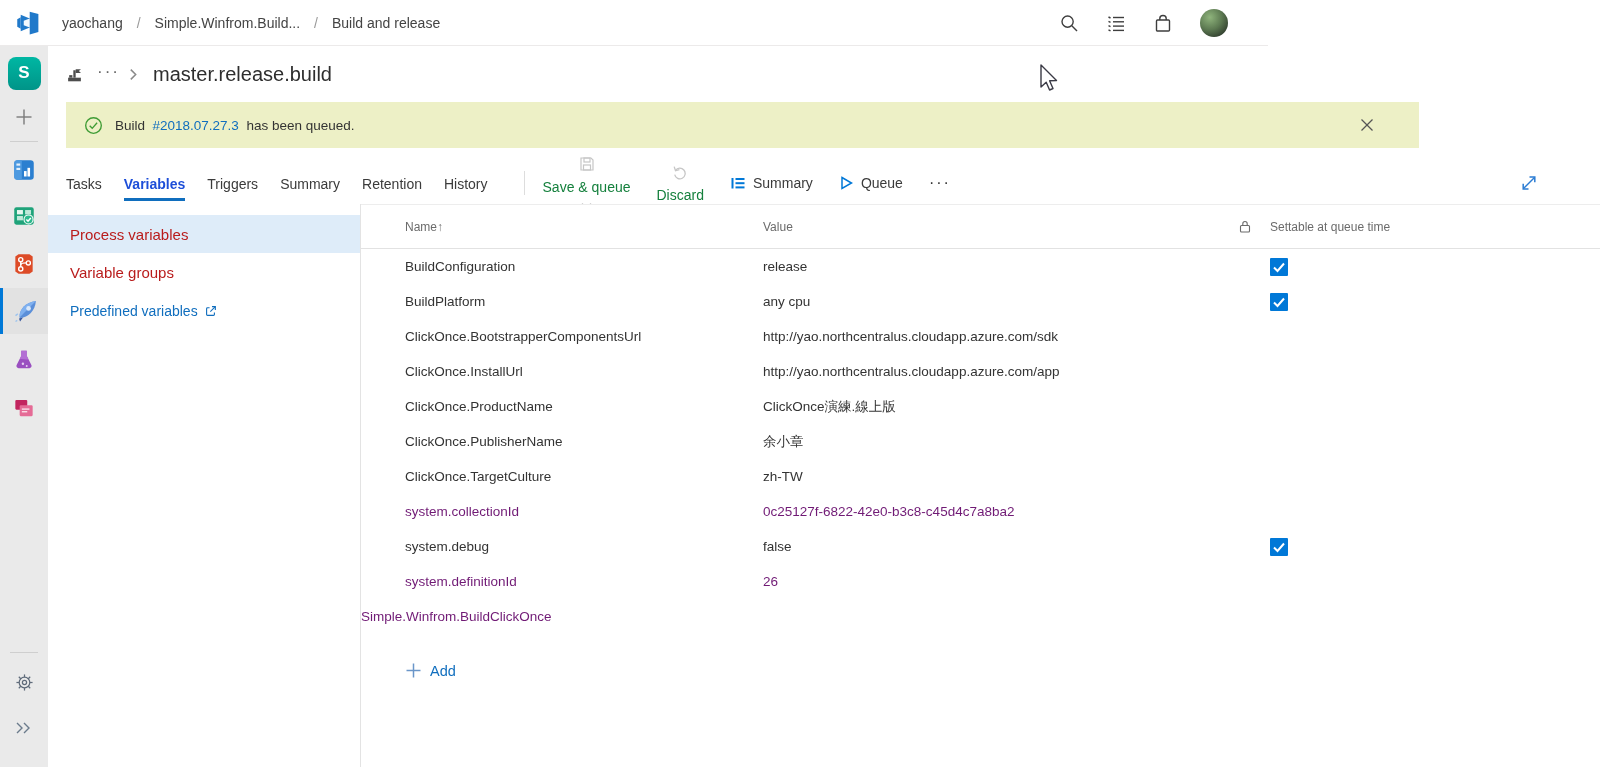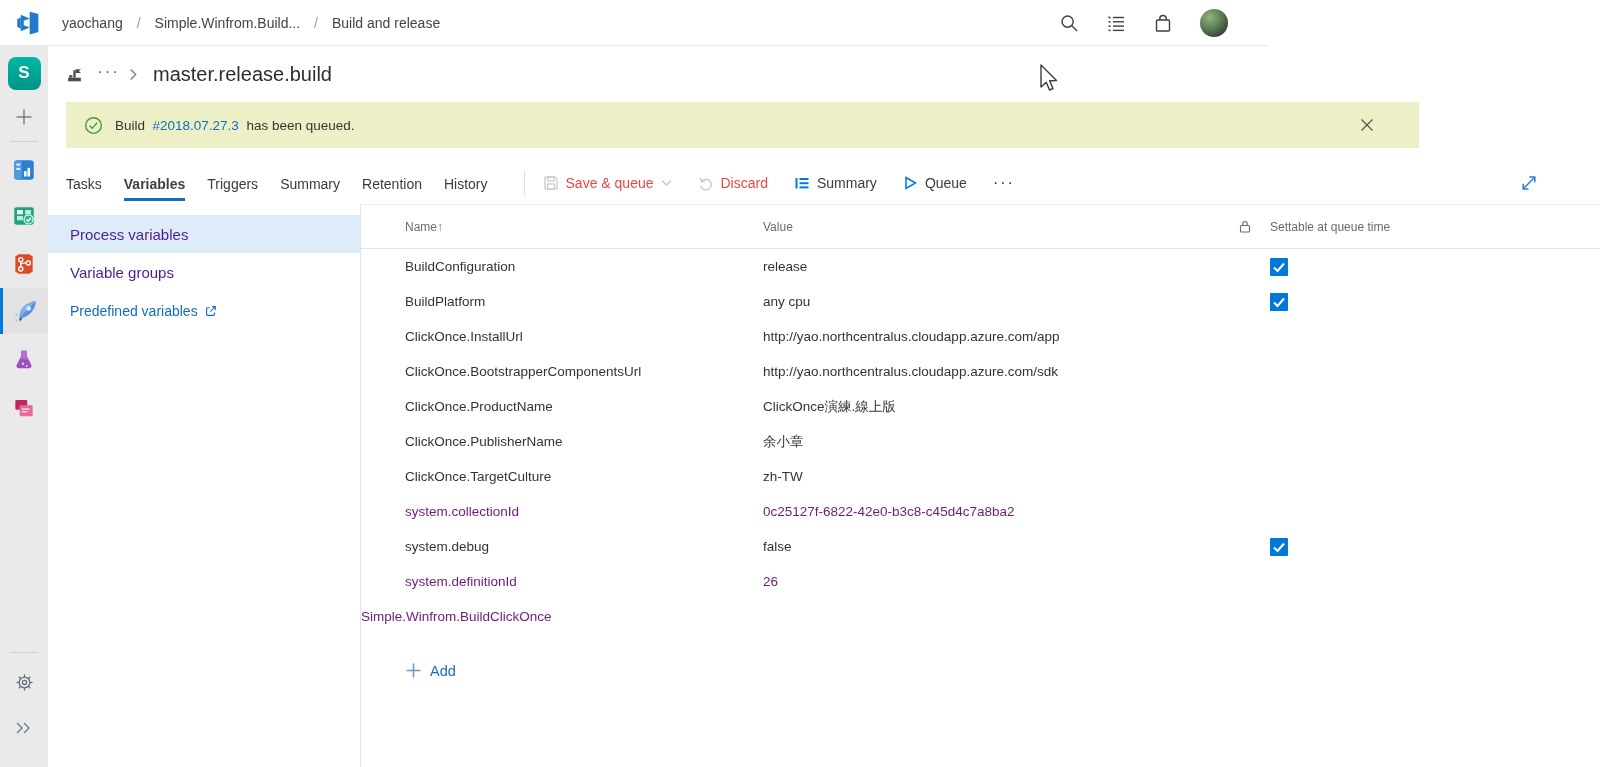--- a/index.html
+++ b/index.html
@@ -36,32 +36,32 @@
   .banner { position:absolute; top:102px; left:66px; width:1353px; height:46px; background:#edf0c6;
     display:flex; align-items:center; padding-left:18px; font-size:13.5px; color:#333; }
   .banner a { color:#106ebe; text-decoration:none; cursor:pointer; }
   .banner-text { margin-left:12px; }
   .banner-close { position:absolute; right:44px; top:15px; width:16px; height:16px; cursor:pointer; }
 
   
   .toolbar { position:absolute; top:162px; left:48px; right:0; height:42px; background:#fff;
     display:flex; align-items:center; padding-left:18px; font-size:14px; color:#3b3b3b; }
   .tab { margin-right:22px; padding:11px 0 10px 0; cursor:pointer; }
-  .tab.active { font-weight:bold; color:#404040; border-bottom:3px solid #106ebe; padding-bottom:6px; }
+  .tab.active { font-weight:bold; color:#1d4ed8; border-bottom:3px solid #106ebe; padding-bottom:6px; }
   .tb-sep { width:1px; height:24px; background:#ddd; margin:0 18px 0 14px; }
   .tbtn { display:flex; align-items:center; gap:7px; margin-right:26px; cursor:pointer; white-space:nowrap; }
-  .tbtn.disabled { color:#ef4444; cursor:default; }
+  .tbtn.disabled { color:#15803d; cursor:default;flex-direction:column; }
   .tbtn svg { display:block; }
   .more-dots { font-size:16px; letter-spacing:2px; color:#333; cursor:pointer; margin-right:10px; }
   .expand-btn { position:absolute; right:60px; top:10px; width:22px; height:22px; cursor:pointer; }
 
   
   .content { position:absolute; top:204px; left:48px; right:0; bottom:0; display:flex; background:#fff; }
   .panel { width:313px; border-right:1px solid #e3e3e3; padding-top:11px; flex-shrink:0; }
-  .panel-item { height:38px; display:flex; align-items:center; padding-left:22px; font-size:15px; color:#4c1d95; cursor:pointer; }
+  .panel-item { height:38px; display:flex; align-items:center; padding-left:22px; font-size:15px; color:#b91c1c; cursor:pointer; }
   .panel-item.selected { background:#deecf9; }
   .panel-link { display:flex; align-items:center; gap:6px; padding-left:22px; margin-top:12px;
     font-size:14px; color:#106ebe; cursor:pointer; }
 
   .tablewrap { flex:1; border-top:1px solid #ededed; }
   .vgrid { display:grid; grid-template-columns:402px 475px 24px auto; align-items:center; }
   .thead { height:44px; border-bottom:1px solid #e2e2e2; font-size:12px; color:#6b6b6b; }
   .th-name { padding-left:44px; display:flex; cursor:pointer; }
   .sort-arrow { color:#777; }
   .vrow { height:35px; font-size:13.5px; color:#333; }
@@ -331,28 +331,28 @@
       <div class="name">BuildPlatform</div>
       <div class="val">any cpu</div>
       <div></div>
       <div class="cb">
         <svg width="18" height="18" viewBox="0 0 18 18" fill="none" stroke="#fff" stroke-width="2">
             <polyline points="4,9.5 7.5,13 14,5.5"></polyline>
           </svg>
       </div>
     </div>
     <div class="vgrid vrow">
+      <div class="name">ClickOnce.BootstrapperComponentsUrl</div>
+      <div class="val">http://yao.northcentralus.cloudapp.azure.com/sdk</div>
+      <div></div>
+        <div></div>
+    </div>
+    <div class="vgrid vrow">
       <div class="name">ClickOnce.InstallUrl</div>
       <div class="val">http://yao.northcentralus.cloudapp.azure.com/app</div>
-      <div></div>
-        <div></div>
-    </div>
-    <div class="vgrid vrow">
-      <div class="name">ClickOnce.BootstrapperComponentsUrl</div>
-      <div class="val">http://yao.northcentralus.cloudapp.azure.com/sdk</div>
       <div></div>
         <div></div>
     </div>
     <div class="vgrid vrow">
       <div class="name">ClickOnce.ProductName</div>
       <div class="val">ClickOnce演練.線上版</div>
       <div></div>
         <div></div>
     </div>
     <div class="vgrid vrow">

